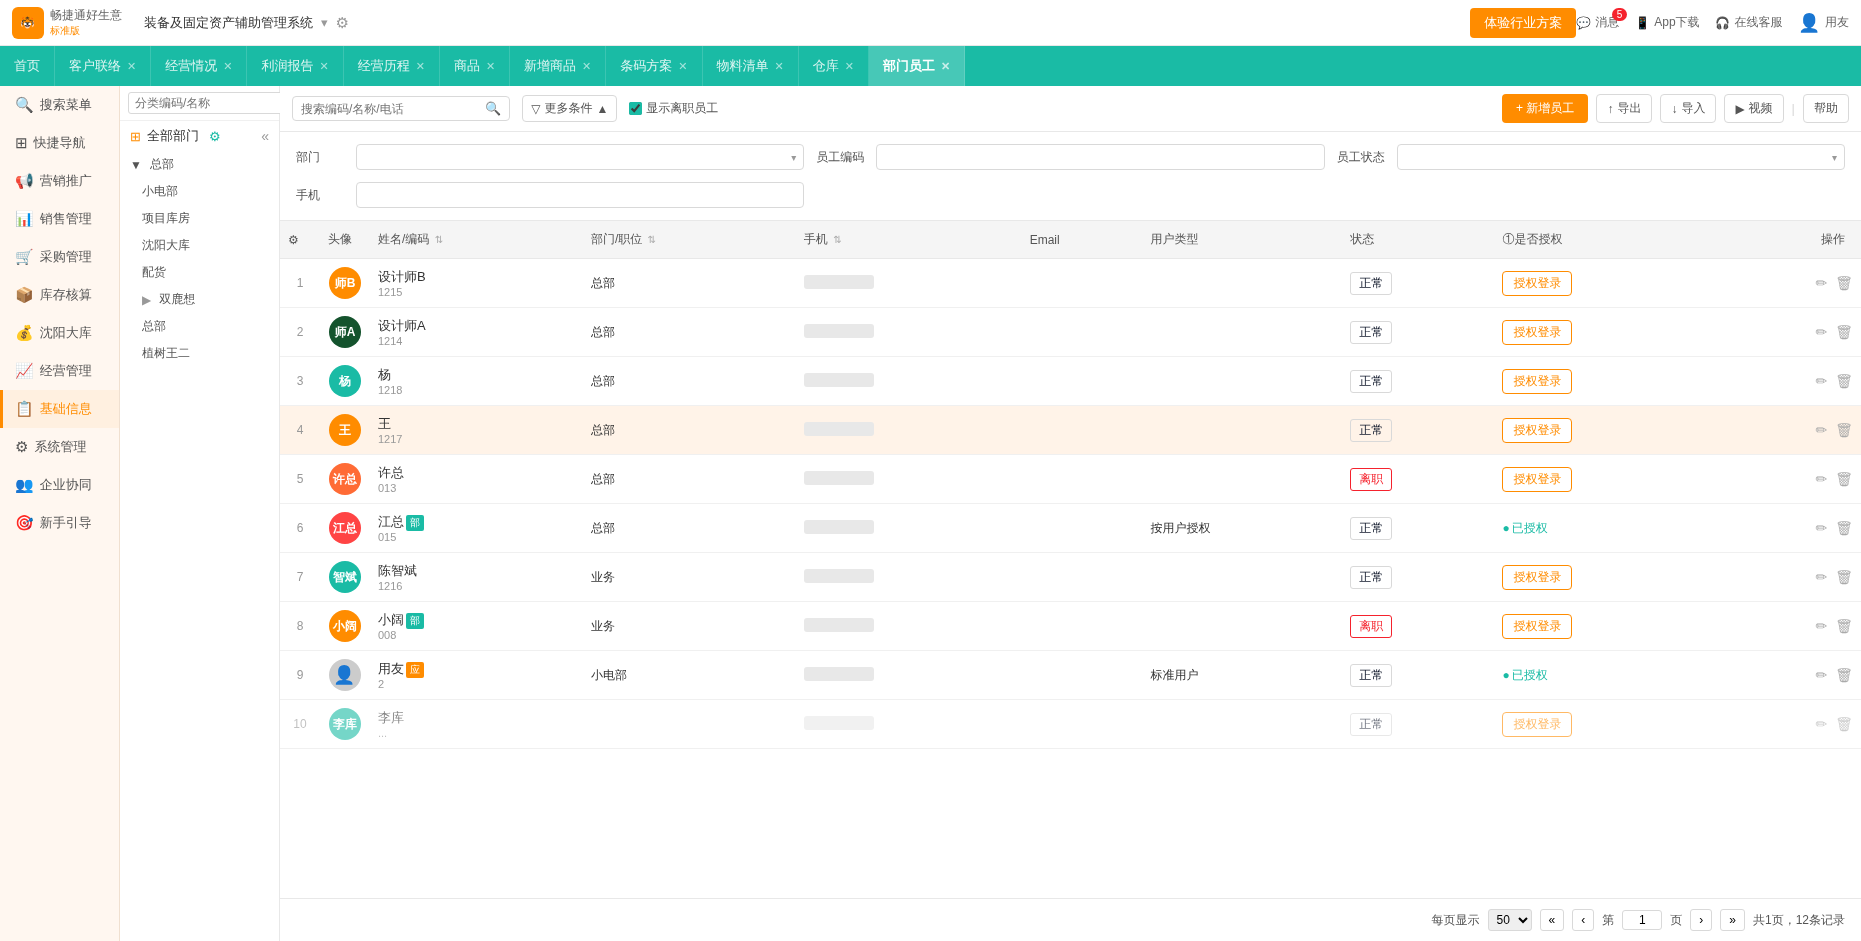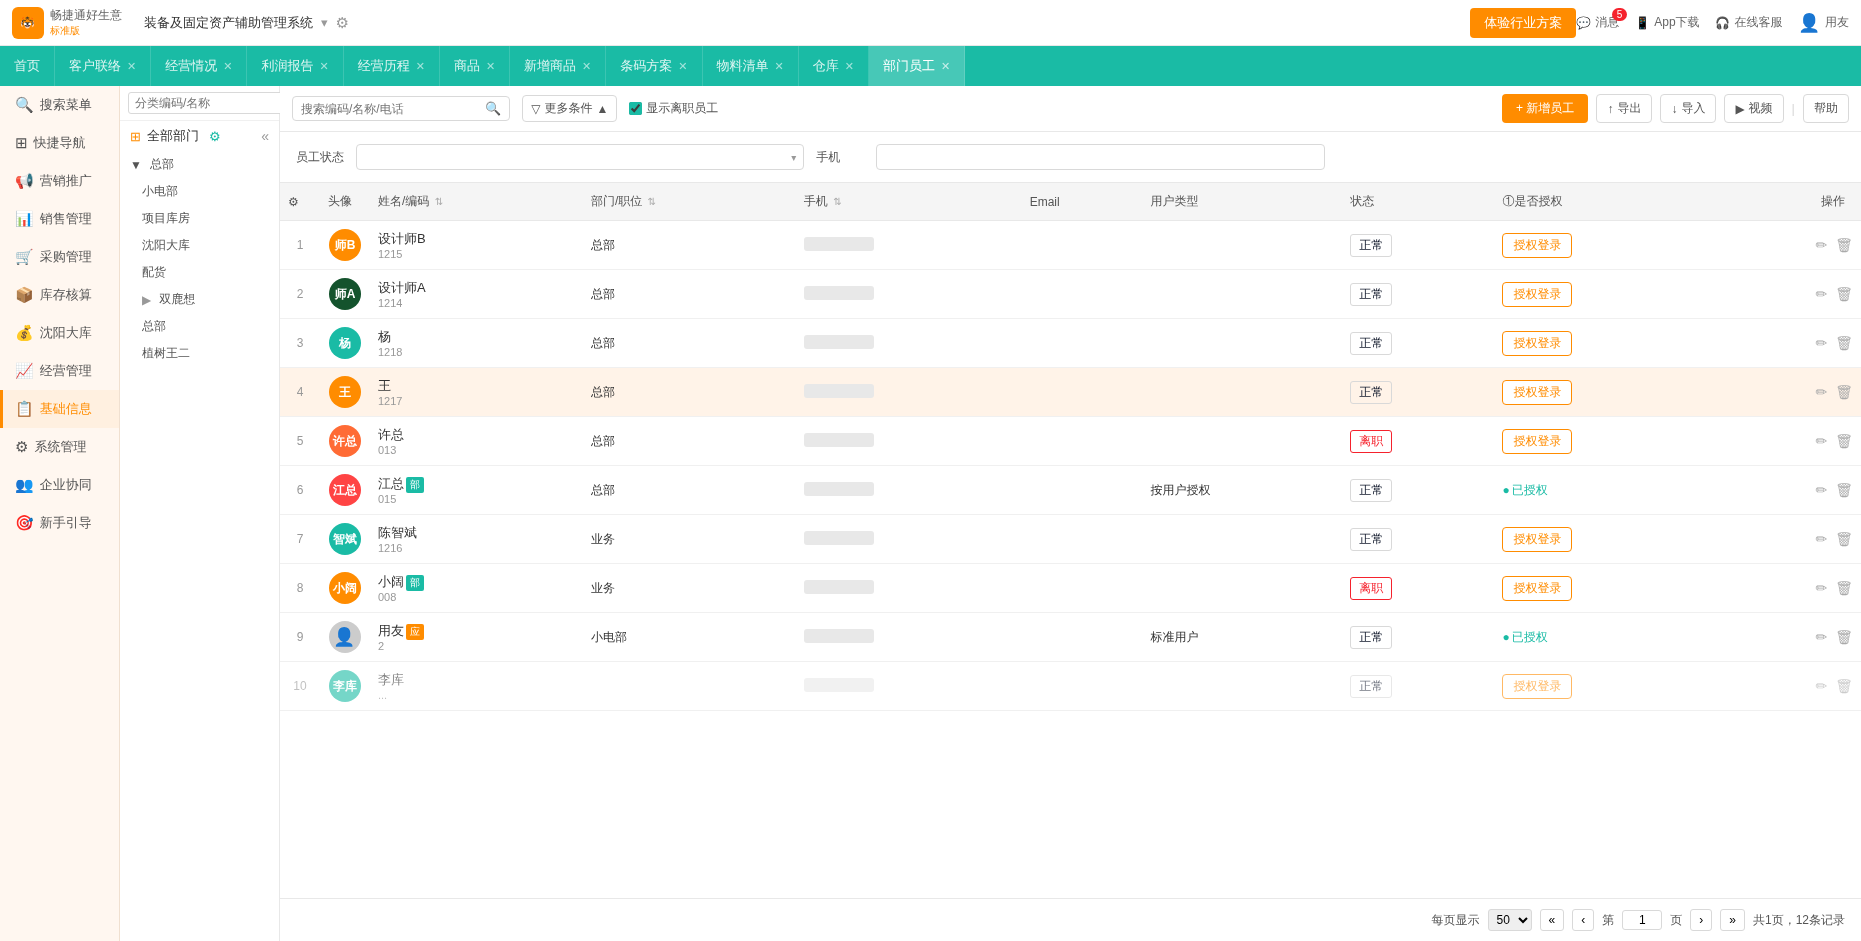--- a/index.html
+++ b/index.html
@@ -12,21 +12,21 @@
     .logo-text { font-size: 12px; color: #666; line-height: 1.3; }
     .topbar-title { flex: 1; display: flex; align-items: center; gap: 8px; font-size: 13px; color: #333; margin-left: 12px; }
     .topbar-right { display: flex; align-items: center; gap: 16px; margin-left: auto; }
     .topbar-right-item { display: flex; align-items: center; gap: 4px; font-size: 12px; color: #666; cursor: pointer; position: relative; }
     .badge { background: #f5222d; color: white; border-radius: 10px; padding: 1px 5px; font-size: 10px; position: absolute; top: -6px; right: -8px; }
     .btn-experience { background: #ff8c00; color: white; border: none; padding: 6px 14px; border-radius: 4px; cursor: pointer; font-size: 13px; }
 
     
     .nav-tabs { display: flex; background: #1abba5; height: 40px; align-items: center; padding: 0 0; overflow: hidden; }
     .nav-tab { display: flex; align-items: center; padding: 0 14px; height: 40px; color: rgba(255,255,255,0.85); font-size: 13px; cursor: pointer; white-space: nowrap; border-right: 1px solid rgba(255,255,255,0.15); }
-    .nav-tab.active { background: rgba(255,255,255,0.2); color: white; font-weight: 400; }
+    .nav-tab.active { background: rgba(255,255,255,0.2); color: white; font-weight: 700; }
     .nav-tab-close { margin-left: 6px; opacity: 0.7; font-size: 11px; }
 
     
     .main-layout { display: flex; height: calc(941px - 86px); }
 
     
     .left-nav { width: 120px; background: #fff7f0; border-right: 1px solid #f0e0d0; display: flex; flex-direction: column; }
     .left-nav-item { display: flex; align-items: center; gap: 6px; padding: 10px 12px; font-size: 13px; color: #555; cursor: pointer; border-left: 3px solid transparent; }
     .left-nav-item.active { background: #fff0e0; border-left-color: #ff8c00; color: #ff8c00; font-weight: 500; }
     .left-nav-icon { font-size: 15px; }
@@ -310,20 +310,30 @@
         </button>
         <span style="color:#d9d9d9;">|</span>
         <button class="btn-outline">
           <span>帮助</span>
         </button>
       </div>
     </div>
 
     <div class="filter-area">
       <div class="filter-row">
+        <span class="filter-label">部门</span>
+        <div class="filter-select-wrap">
+          <select class="filter-select"></select>
+        </div>
+      </div>
+      <div class="filter-row">
+        <span class="filter-label">员工编码</span>
+        <input class="filter-input" style="flex: 1 1 0%;">
+      </div>
+      <div class="filter-row">
         <span class="filter-label">员工状态</span>
         <div class="filter-select-wrap">
           <select class="filter-select"></select>
         </div>
       </div>
       <div class="filter-row">
         <span class="filter-label">手机</span>
         <input class="filter-input" style="flex: 1 1 0%;">
       </div>
     </div>

